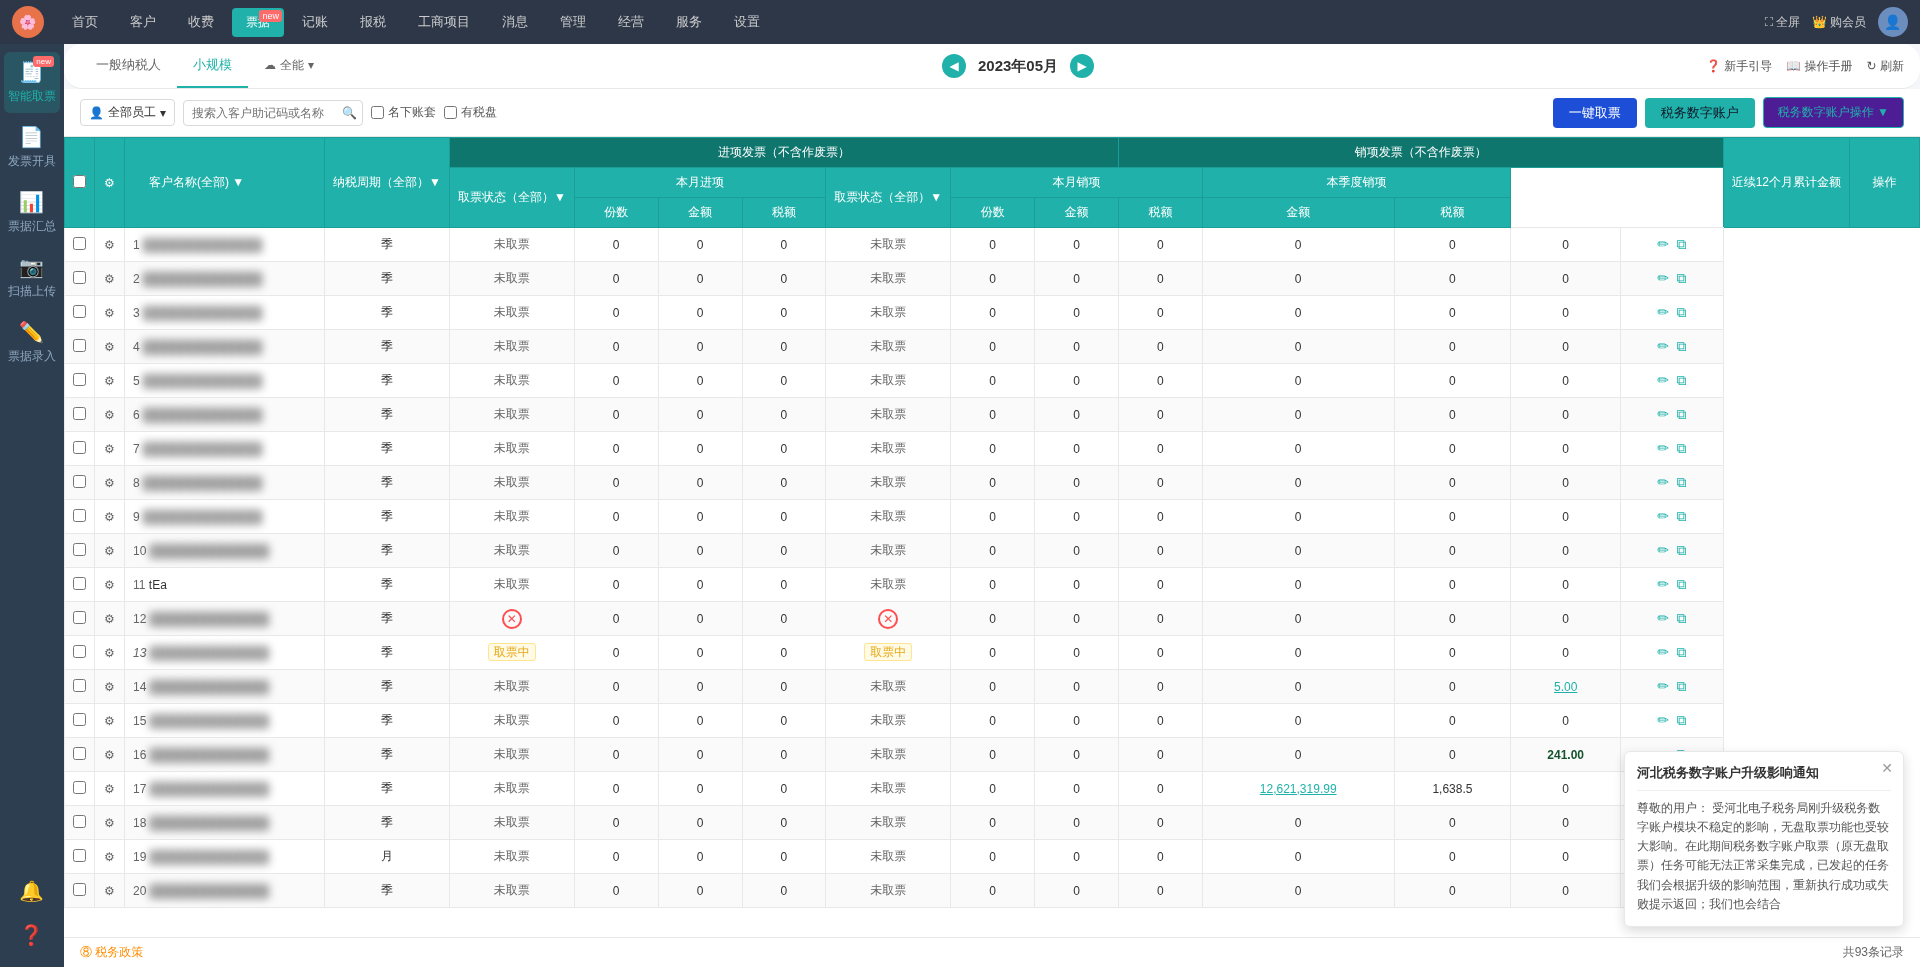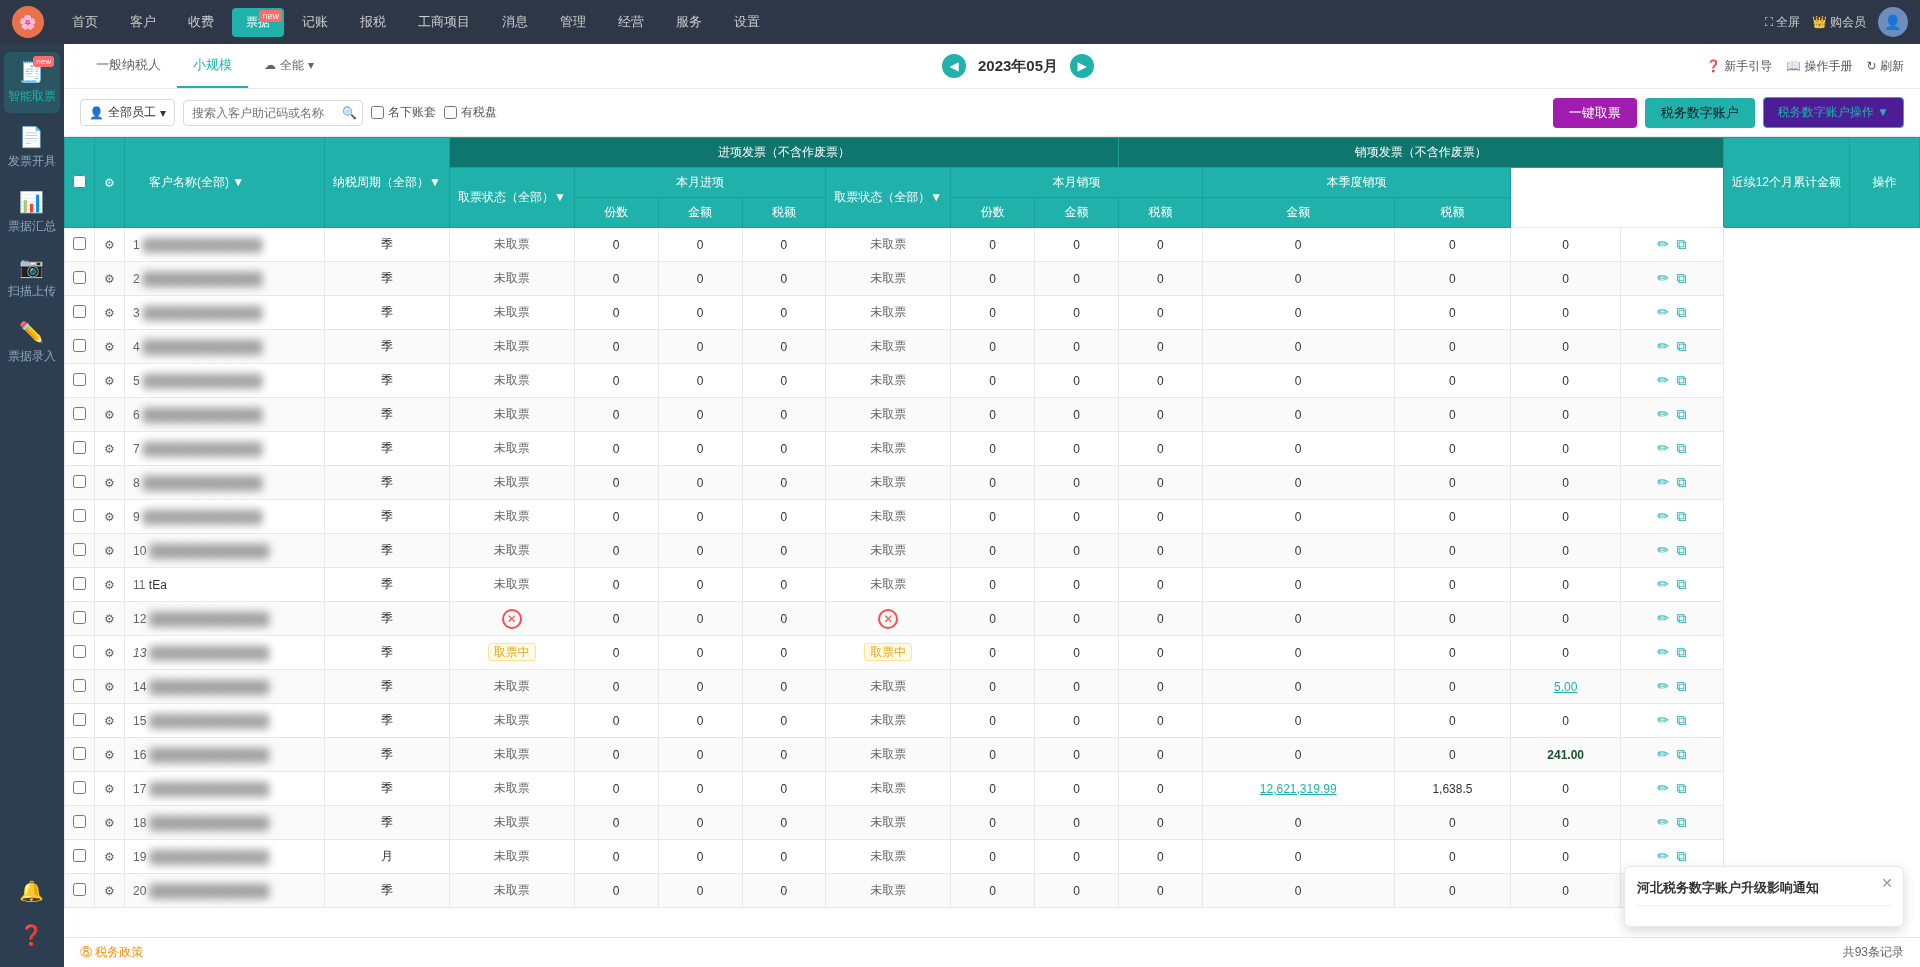--- a/index.html
+++ b/index.html
@@ -179,21 +179,21 @@
       cursor: pointer;
       color: #999;
     }
     .checkbox-label {
       display: flex; align-items: center; gap: 4px;
       font-size: 12px; color: #555;
       cursor: pointer;
     }
     .toolbar-spacer { flex: 1; }
     .btn-primary {
-      background: #a21caf;
+      background: #1d4ed8;
       color: white;
       border: none;
       border-radius: 4px;
       padding: 6px 16px;
       font-size: 13px;
       cursor: pointer;
       white-space: nowrap;
     }
     .btn-teal {
       background: #20b2aa;
@@ -322,20 +322,21 @@
       gap: 8px;
       font-size: 12px;
       color: #666;
     }
     .tax-policy-link { color: #ff8c00; cursor: pointer; }
 
     
     .top-section {
       background: white;
       border-bottom: 1px solid #e8e8e8;
+      border-radius: 18px;
     }
     .tabs-and-period {
       display: flex;
       align-items: center;
       padding: 0 16px;
       height: 44px;
       position: relative;
     }
   </style>
 </head>
@@ -970,13 +971,15 @@
       <span class="tax-policy-link">⑧ 税务政策</span>
       <span style="flex:1;"></span>
       <span>共93条记录</span>
     </div>
   </div>
 </div>
 
 <div class="notification-popup">
   <div class="notification-close">✕</div>
   <div class="notification-title">河北税务数字账户升级影响通知</div>
+  <div class="notification-body">尊敬的用户：
+受河北电子税务局刚升级税务数字账户模块不稳定的影响，无盘取票功能也受较大影响。在此期间税务数字账户取票（原无盘取票）任务可能无法正常采集完成，已发起的任务我们会根据升级的影响范围，重新执行成功或失败提示返回；我们也会结合</div>
 </div>
 
 </body></html>

